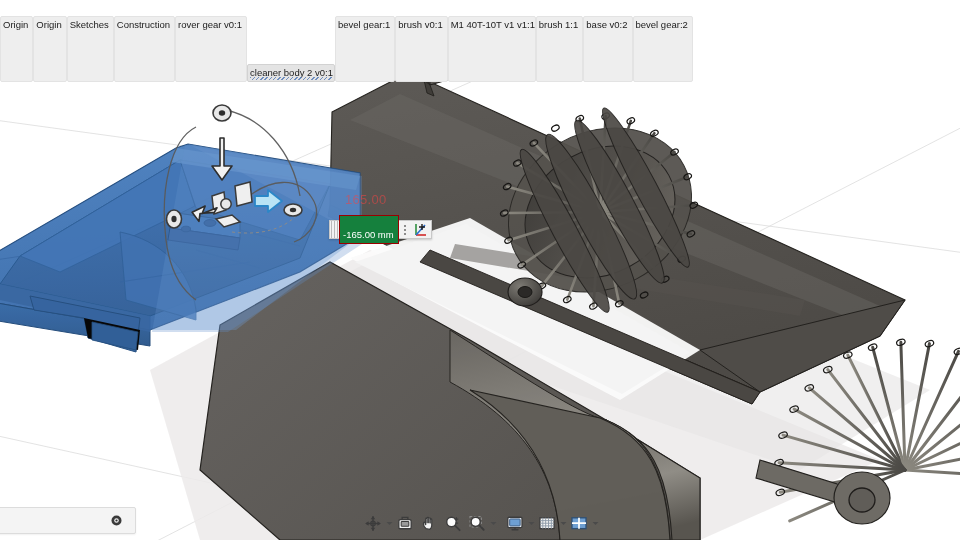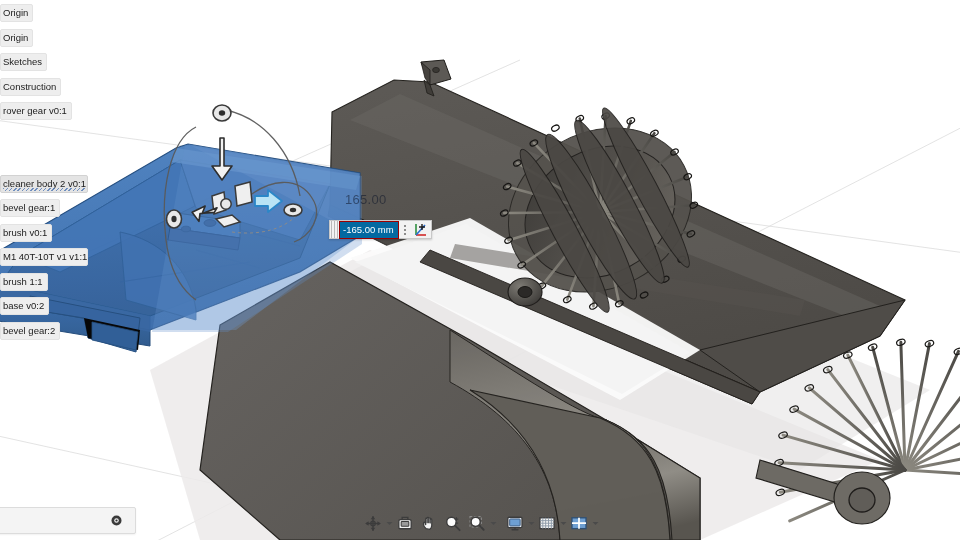--- a/index.html
+++ b/index.html
@@ -10,22 +10,22 @@
     -webkit-font-smoothing:antialiased;
   }
   #app{position:absolute;inset:0;width:960px;height:540px;overflow:hidden;background:#fdfdfd;}
 
   
   #canvas{position:absolute;inset:0;}
   #canvas svg{position:absolute;left:0;top:0;}
 
   
   #browser{
-    position:absolute;left:0;top:4px;width:92px;
-    display:flex;flex-direction:column;
+    position:absolute;left:0;top:16px;width:92px;
+    display:flex;flex-direction:row;
     z-index:40;pointer-events:auto;
   }
   .tree-item{
     font-size:9.5px;line-height:11px;color:#1b1b1b;
     background:#eeeeee;
     border:1px solid #e3e3e3;
     border-radius:2px;
     padding:2px 4px 3px 2px;
     margin:0 0 6.5px 0;
     white-space:nowrap;
@@ -51,38 +51,38 @@
     background:#f2f2f2;border:1px solid #c8c8c8;
     height:19px;box-sizing:border-box;
     box-shadow:0 1px 2px rgba(0,0,0,.18);
   }
   #hud-grip{
     width:7px;height:17px;
     background:repeating-linear-gradient(90deg,#b9b9b9 0 1px,#f2f2f2 1px 3px);
     margin:0 1px;
   }
   #value-field{
-    background:#0369a1;color:#ffffff;
+    background:#15803d;color:#ffffff;
     font-size:9.5px;line-height:13px;
-    padding:1px 4px 2px 3px;
+    padding:12px 4px 2px 3px;
     border:1px solid #9b0000;
     white-space:nowrap;
     font-family:"Liberation Sans", sans-serif;
   }
   #hud-dots{
     width:12px;height:17px;display:flex;flex-direction:column;
     align-items:center;justify-content:center;gap:2px;
   }
   #hud-dots i{display:block;width:2px;height:2px;background:#6a6a6a;border-radius:50%;}
   #hud-axis{width:20px;height:17px;display:flex;align-items:center;justify-content:center;}
 
   
   #ghost-dim{
     position:absolute;left:345px;top:192px;z-index:35;
-    font-size:13px;color:#0f172a;opacity:.55;letter-spacing:.3px;
+    font-size:13px;color:#ef4444;opacity:.55;letter-spacing:.3px;
     pointer-events:none;
   }
 
   
   #bl-panel{
     position:absolute;left:-6px;bottom:6px;width:140px;height:25px;
     background:#f4f4f4;border:1px solid #dcdcdc;border-radius:2px;
     z-index:45;display:flex;align-items:center;justify-content:flex-end;
     box-shadow:0 1px 2px rgba(0,0,0,.06);
   }

